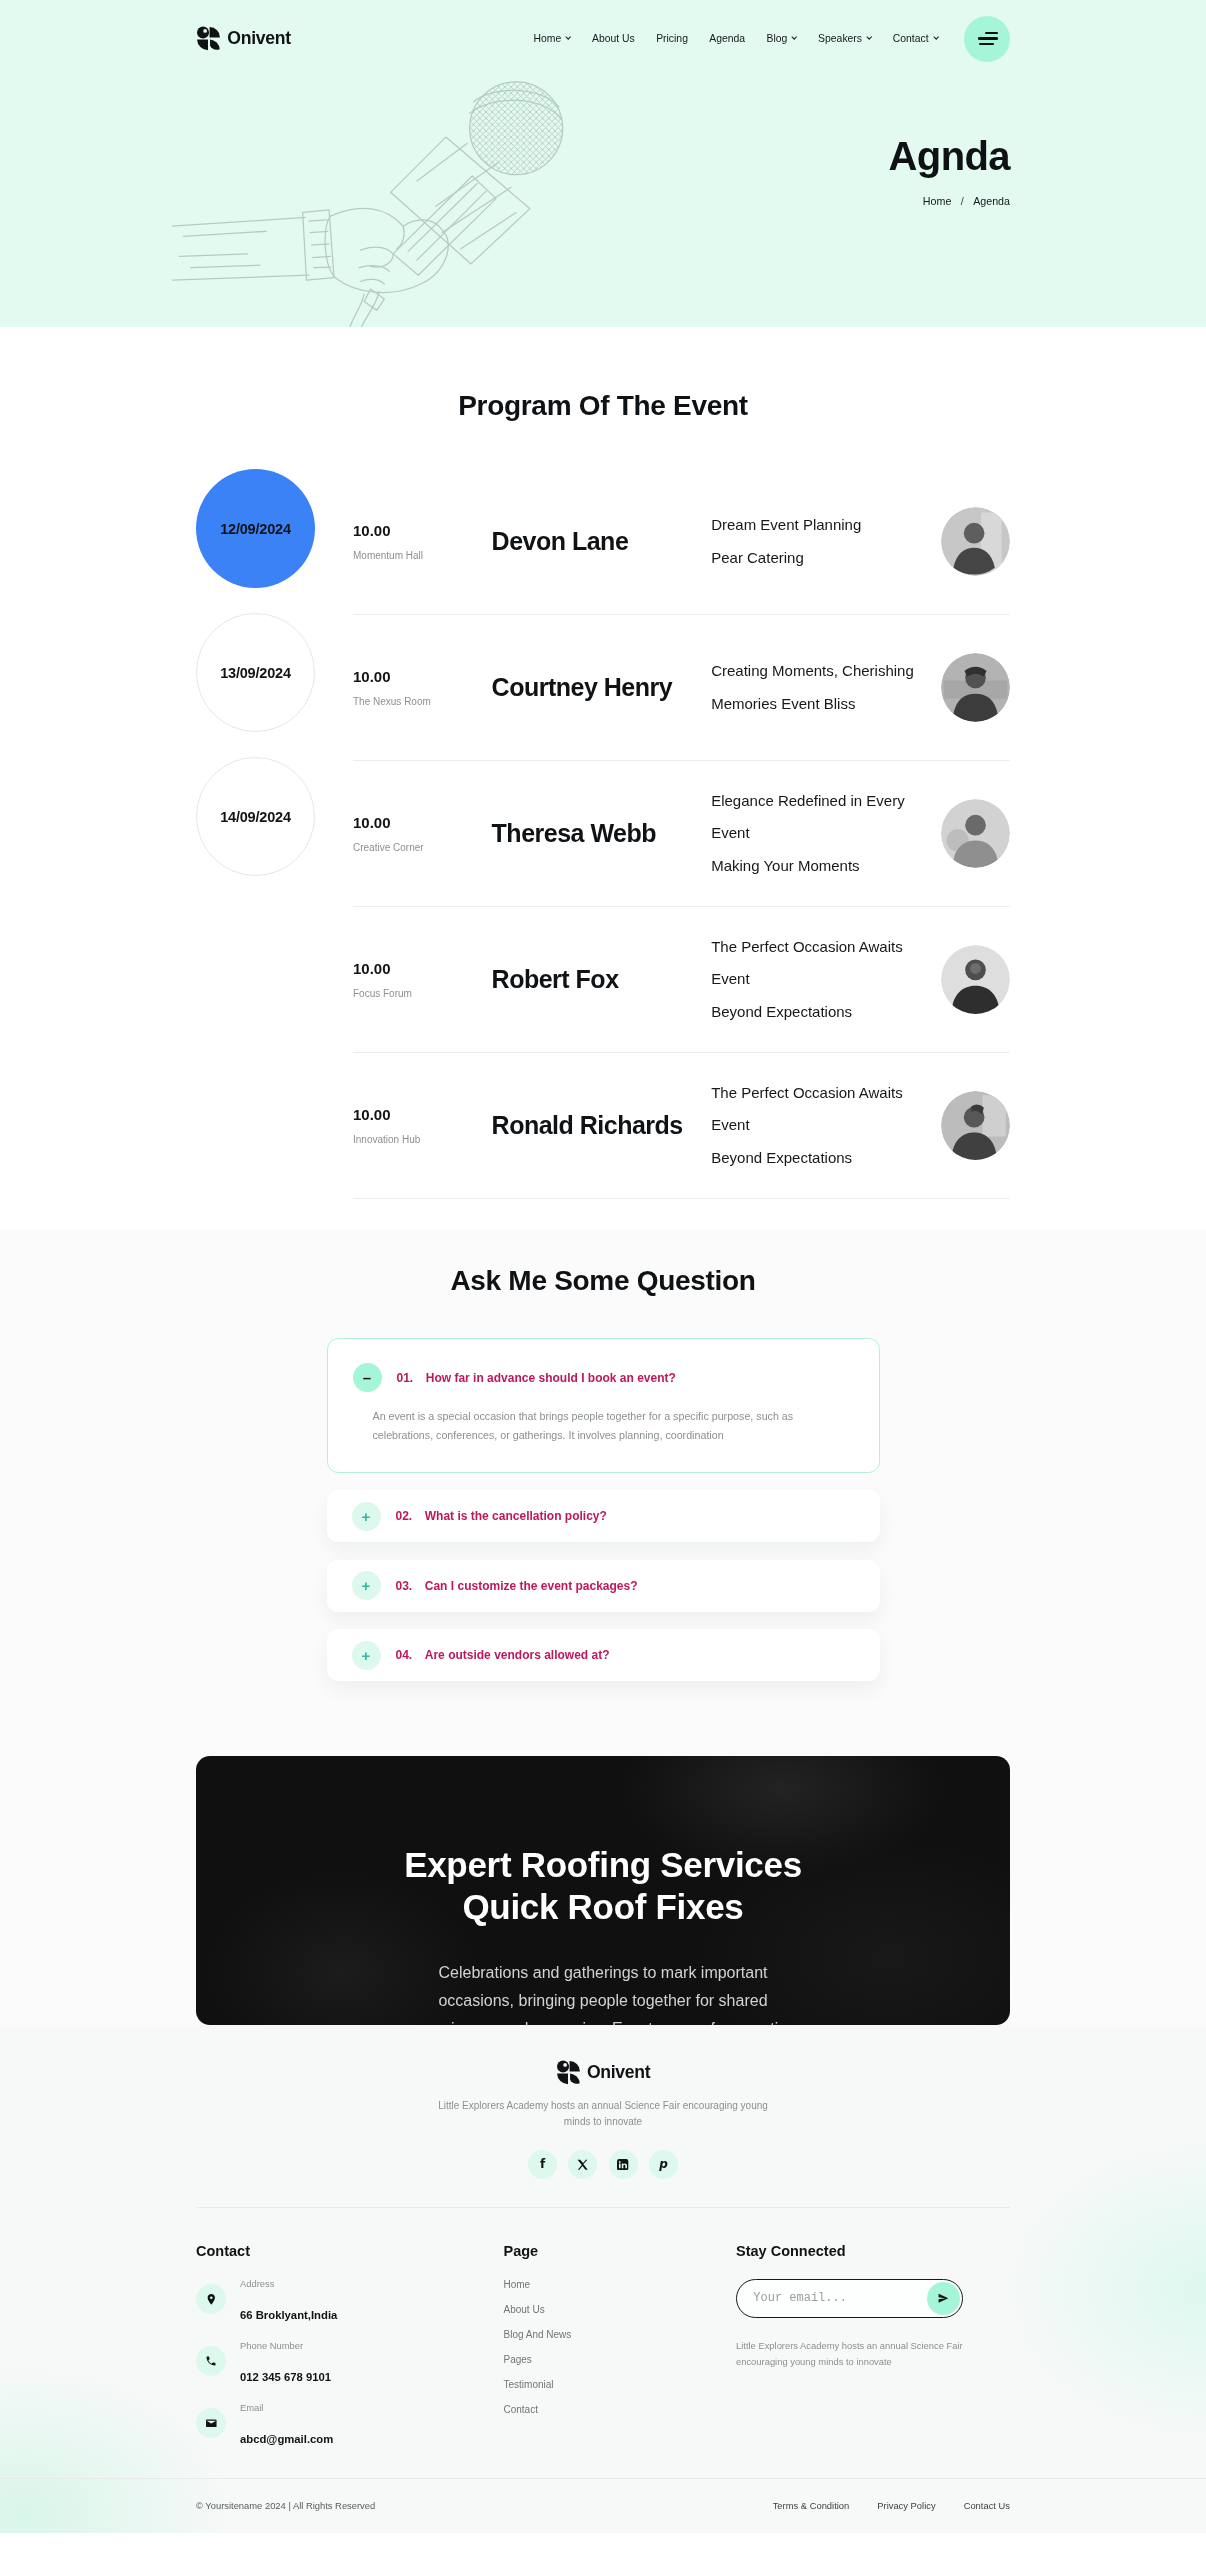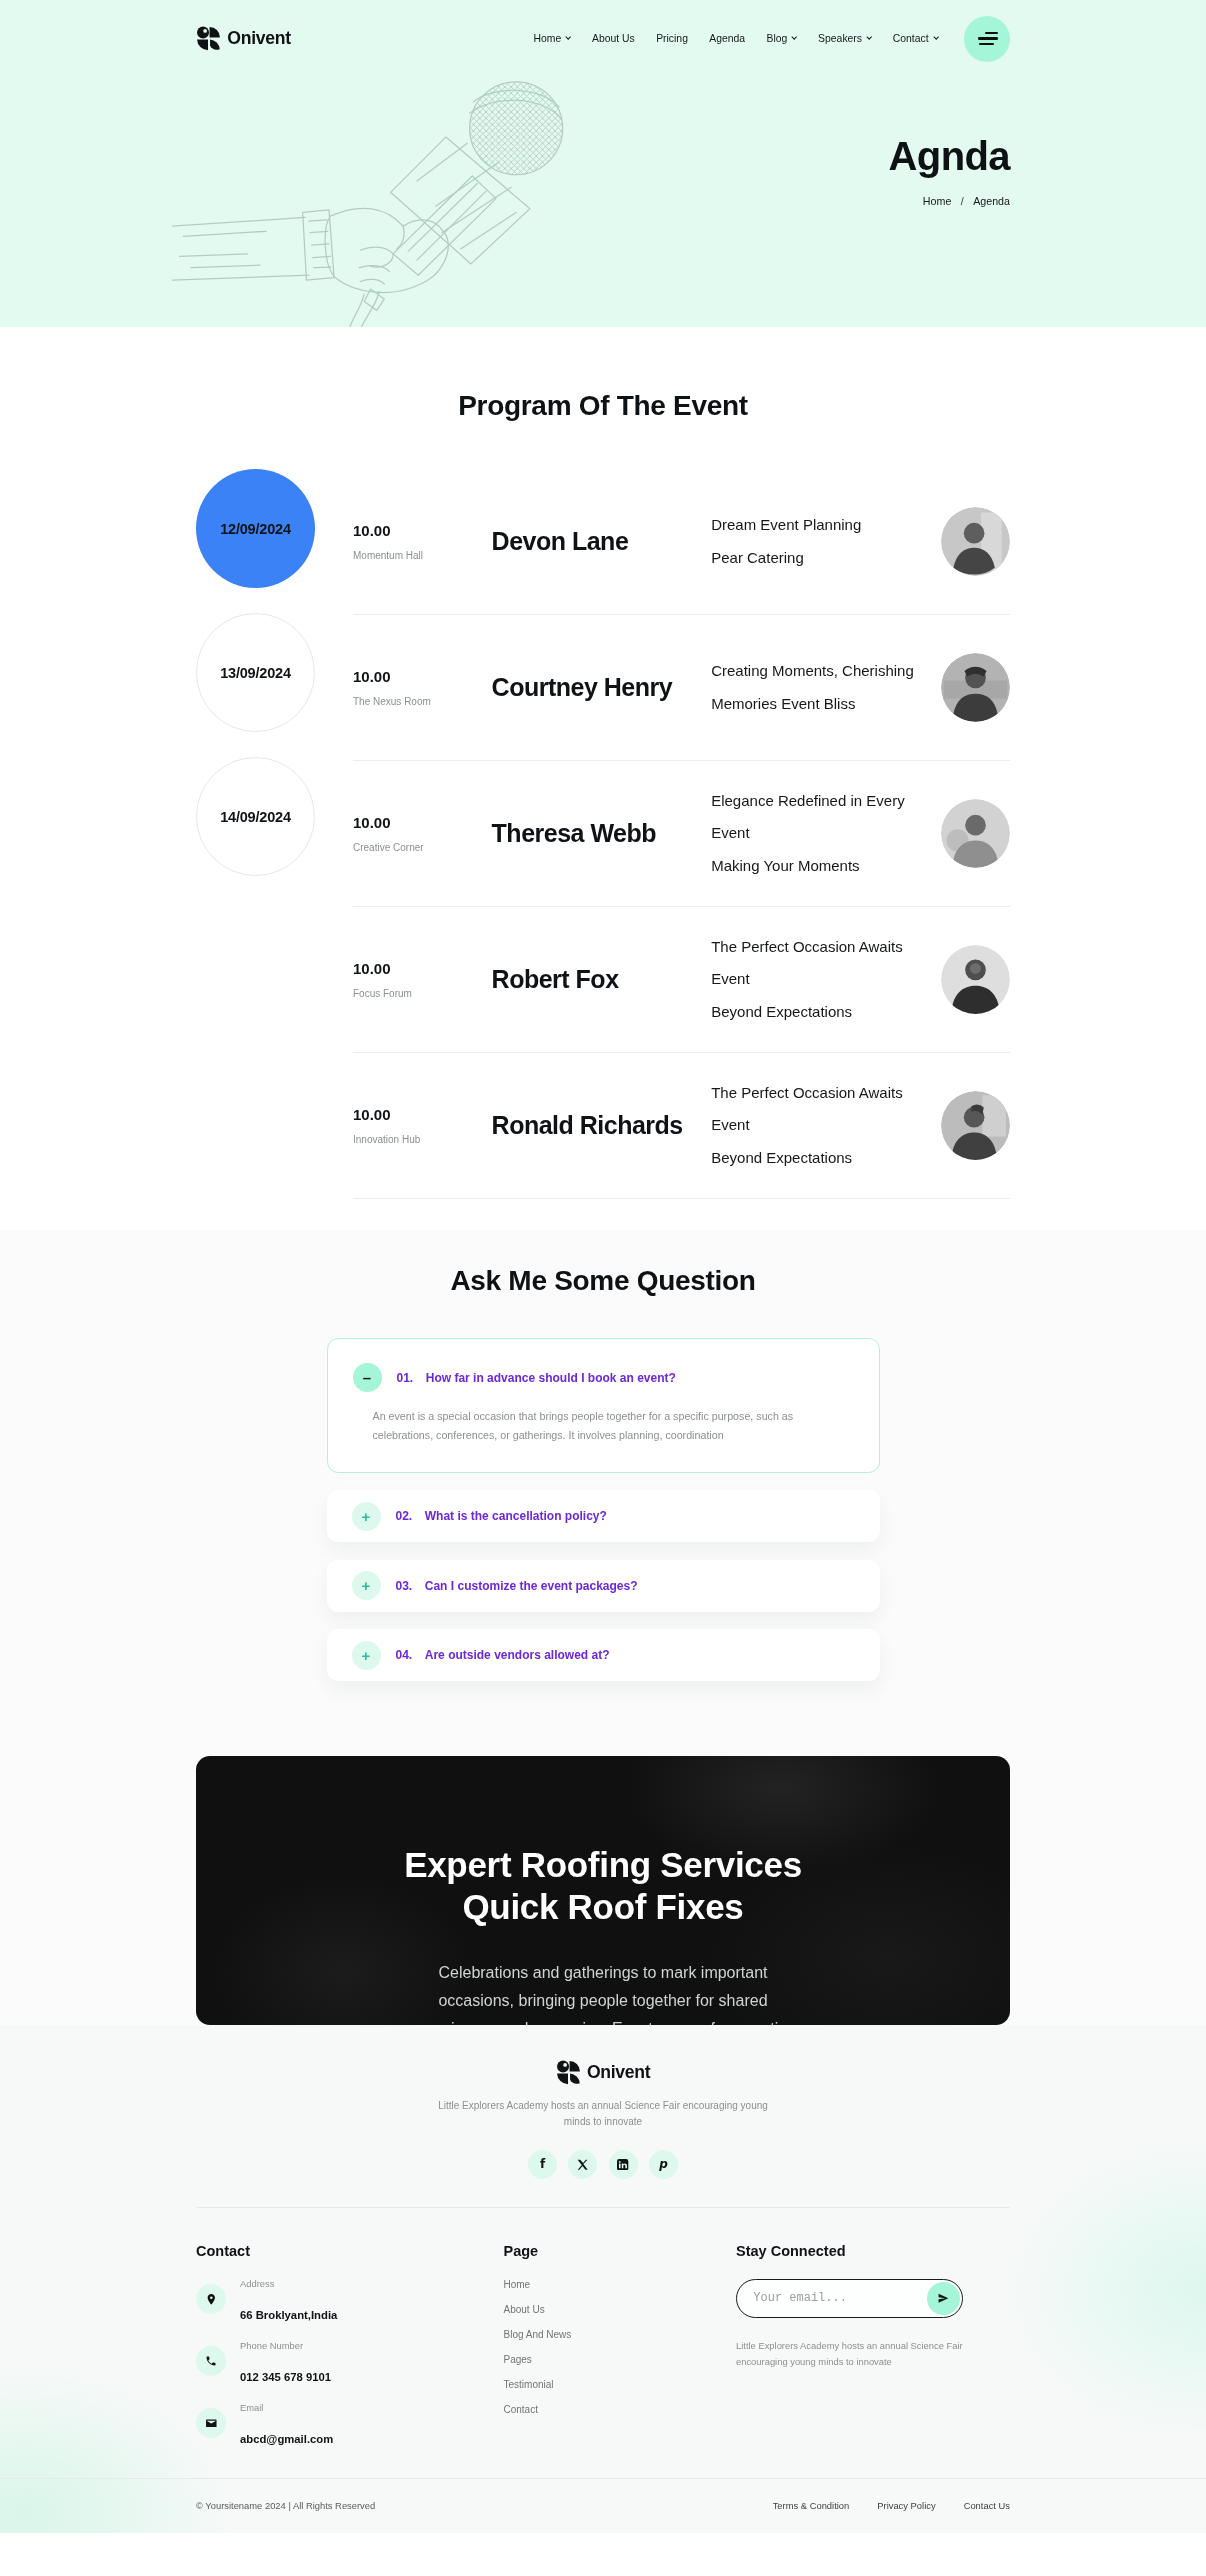--- a/index.html
+++ b/index.html
@@ -49,21 +49,21 @@
   
   .faq { background:#fafbfa; padding-top:35px; padding-bottom:75px; }
   .faq-list { width:553px; margin:41px auto 0; display:flex; flex-direction:column; gap:17.6px; }
   .faq-card { background:#ffffff; border-radius:11.3px; padding:0 25px; cursor:pointer; }
   .faq-card.collapsed { height:52px; display:flex; align-items:center; box-shadow:0 8.8px 19px rgba(20,40,32,0.05); }
   .faq-card.expanded { border:0.9px solid #b5f1d8; padding:24px 25px 26px; cursor:default; box-shadow:none; }
   .faq-head { display:flex; align-items:center; gap:15px; }
   .faq-toggle { width:29px; height:29px; min-width:29px; border-radius:50%; border:none; cursor:pointer; display:flex; align-items:center; justify-content:center; font-size:15px; line-height:1; }
   .faq-card.expanded .faq-toggle { background:#a5f5d8; color:#0d0f10; font-weight:700; }
   .faq-card.collapsed .faq-toggle { background:#ddf8ec; color:#2fb9a4; font-weight:600; }
-  .faq-q { font-size:12px; font-weight:700; color:#6d28d9; display:flex; gap:12.6px; }
+  .faq-q { font-size:12px; font-weight:700; color:#be185d; display:flex; gap:12.6px; }
   .faq-answer { margin-top:15px; margin-left:20px; width:440px; font-size:10.7px; line-height:1.8; color:#8b918e; }
 
   
   .cta-section { background:#fafbfa; }
   .cta { width:814px; margin:0 auto; height:269px; border-radius:14px; overflow:hidden; text-align:center; color:#fff; padding-top:88px;
     background:
       radial-gradient(226px 126px at 72% 12%, rgba(70,70,70,0.35) 0%, rgba(70,70,70,0) 70%),
       radial-gradient(188px 138px at 18% 80%, rgba(55,55,55,0.30) 0%, rgba(55,55,55,0) 70%),
       radial-gradient(264px 163px at 85% 75%, rgba(48,48,48,0.28) 0%, rgba(48,48,48,0) 70%),
       #101010;

